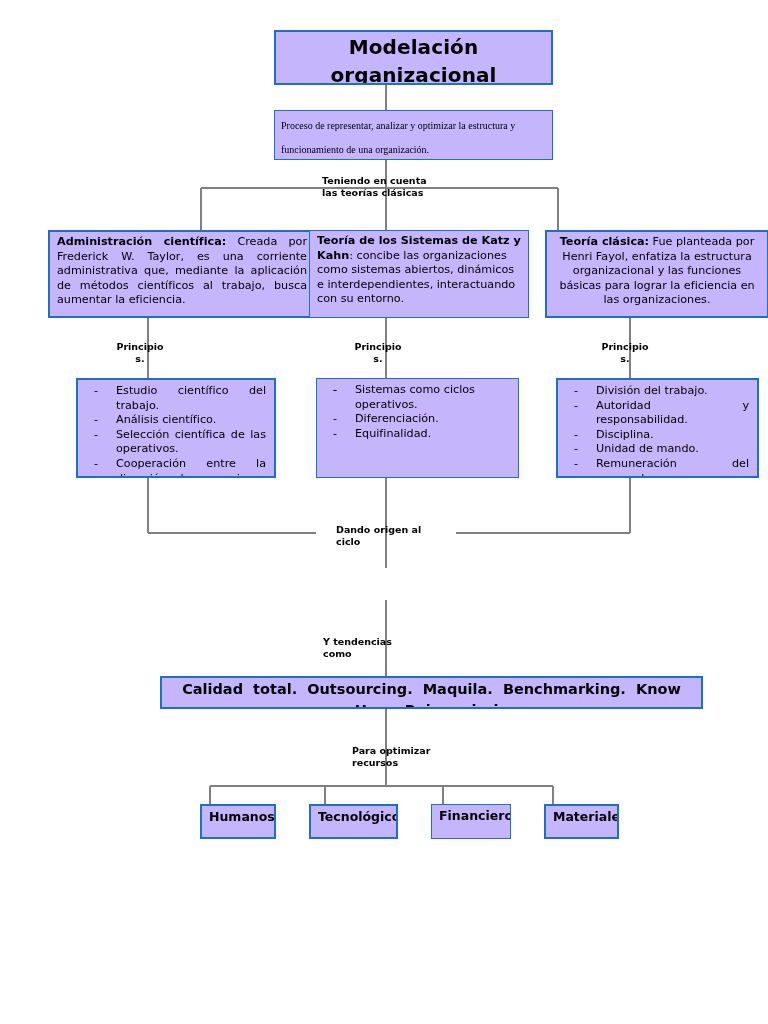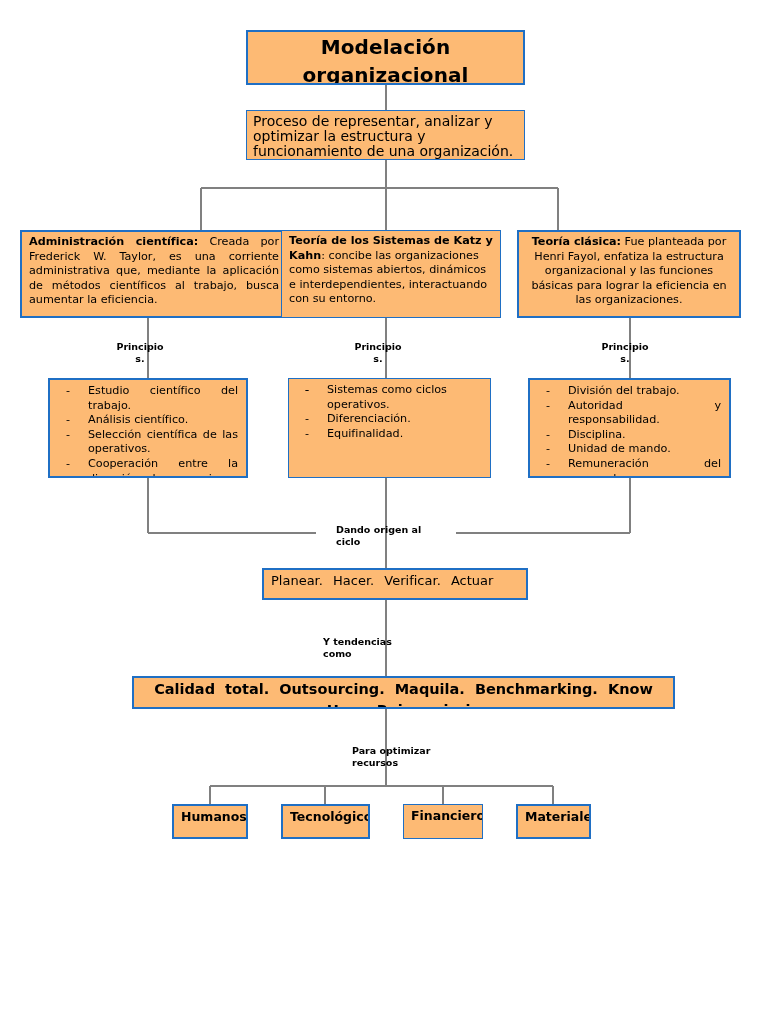--- a/index.html
+++ b/index.html
@@ -18,23 +18,24 @@
   }
   #canvas {
     position: absolute;
     left: 0; top: 0;
     width: 768px;
     height: 1024px;
   }
   .box {
     position: absolute;
     box-sizing: border-box;
-    background: #fdba74;
+    background: #c4b5fd;
     border: 2px solid #1f6fc4;
     overflow: hidden;
+    margin-left: 28px;
   }
   .box.thin { border-width: 1px; }
 
   .connectors {
     position: absolute;
     left: 0; top: 0;
     width: 768px;
     height: 1024px;
     pointer-events: none;
   }
@@ -54,23 +55,24 @@
     letter-spacing: 0.1px;
   }
 
   
   #definition-box {
     left: 246px; top: 110px;
     width: 279px; height: 50px;
   }
   #definition-box .def-text {
     display: block;
-    font-size: 14px;
-    line-height: 15px;
+    font-size: 10px;
+    line-height: 24px;
     padding: 3px 0 0 6px;
+    font-family: Liberation Serif, serif;
   }
 
   
   .caption {
     position: absolute;
     font-weight: bold;
     font-size: 9.5px;
     line-height: 11.5px;
     white-space: pre-line;
     color: #000;
@@ -221,20 +223,22 @@
 
   <div class="box" id="title-box">
     <span class="title-text">Modelación</span>
     <span class="title-text">organizacional</span>
   </div>
 
   <div class="box thin" id="definition-box">
     <span class="def-text">Proceso de representar, analizar y optimizar la estructura y funcionamiento de una organización.</span>
   </div>
 
+  <div class="caption" id="caption-teorias">Teniendo en cuenta
+las teorías clásicas</div>
   <div class="caption" id="caption-ciclo">Dando origen al
 ciclo</div>
   <div class="caption" id="caption-tendencias">Y tendencias
 como</div>
   <div class="caption" id="caption-optimizar">Para optimizar
 recursos</div>
 
   <div class="principio-caption" id="principio-1">Principio
 s.</div>
   <div class="principio-caption" id="principio-2">Principio
@@ -275,23 +279,20 @@
   <div class="box list-box" id="list-box-3">
     <ul>
       <li><span class="dash">-</span><span>División del trabajo.</span></li>
       <li class="spread"><span class="dash">-</span><span>Autoridad y responsabilidad.</span></li>
       <li><span class="dash">-</span><span>Disciplina.</span></li>
       <li><span class="dash">-</span><span>Unidad de mando.</span></li>
       <li class="spread"><span class="dash">-</span><span>Remuneración del personal.</span></li>
     </ul>
   </div>
 
-  <div class="box" id="pdca-box">
-    <span class="p-text">Planear. Hacer. Verificar. Actuar</span>
-  </div>
 
   <div class="box" id="trends-box">
     <span class="tr-text">Calidad total. Outsourcing. Maquila. Benchmarking. Know How. Reingenieria</span>
   </div>
 
   <div class="box resource-box" id="resource-box-1">
     <span class="r-text">Humanos.</span>
   </div>
   <div class="box resource-box" id="resource-box-2">
     <span class="r-text">Tecnológicos.</span>

